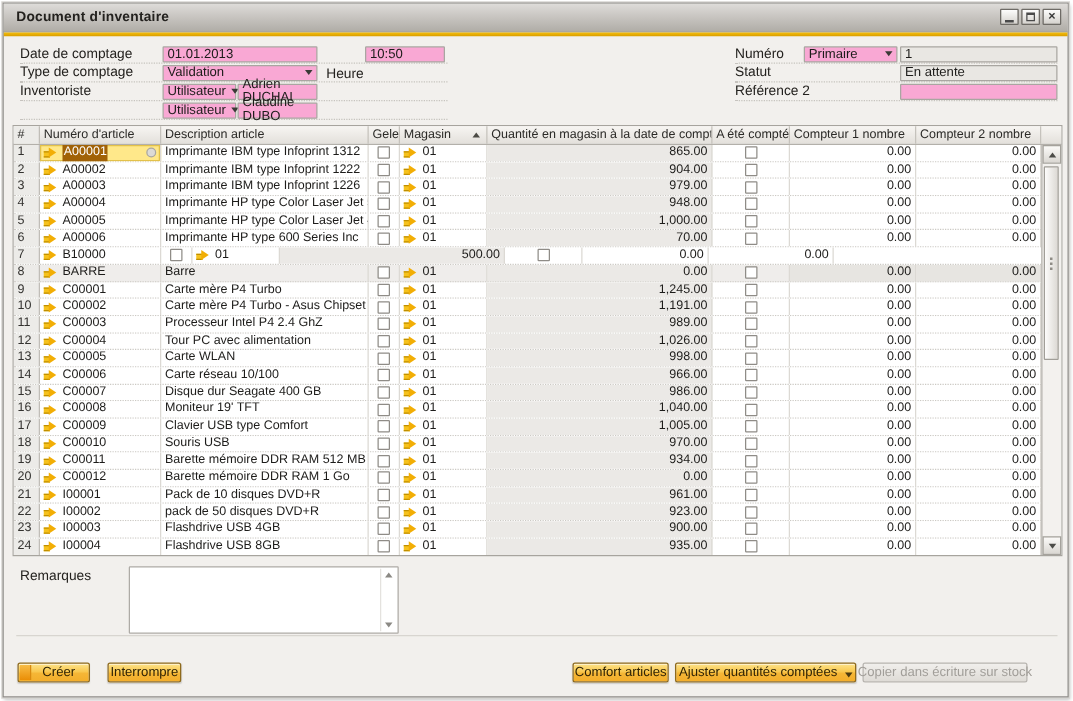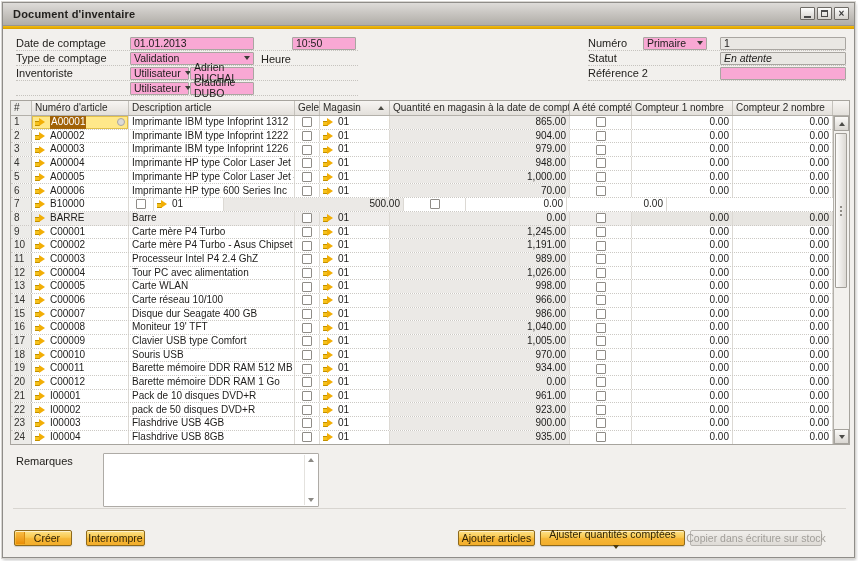--- a/index.html
+++ b/index.html
@@ -122,21 +122,21 @@
     box-shadow:inset 0 1px 0 rgba(255,255,255,.55), 0 1px 1px rgba(0,0,0,.15);
     font-size:10.5px; color:#2f2305; text-align:center; line-height:14px;
     display:flex; align-items:center; justify-content:center; white-space:nowrap;
   }
   .btn-create { left:11px; width:58px; padding-left:8px; }
   .btn-create::before { content:""; position:absolute; left:1px; top:1px; bottom:1px; width:8px;
     background:linear-gradient(180deg,#f8bc45,#ea8e06); border-right:1px solid #cf competent; }
   .btn-create::before { border-right:1px solid #d98a10; }
   .btn-interrupt { left:83px; width:59px; }
   .btn-add { left:455px; width:77px; }
-  .btn-adjust { left:537px; width:145px;flex-direction:column; }
+  .btn-adjust { left:537px; width:145px; }
   .btn-adjust .dd-caret { width:0; height:0; border-left:3px solid transparent; border-right:3px solid transparent;
     border-top:4px solid #4a3a10; margin-left:6px; margin-top:4px; }
   .btn-disabled {
     left:687px; width:132px;
     border:1px solid #b7b4af; background:linear-gradient(180deg,#f1efec,#dedbd6);
     color:#a19e99; box-shadow:none;
   }
 </style>
 </head>
 <body>
@@ -186,29 +186,29 @@
         <span>Utilisateur</span>
         <span class="caret"></span>
       </div>
       <div class="field pos-abs" style="left:174px; width:64px;">Claudine DUBO</div>
     </div>
   </div>
 
   <div class="form-right">
     <div class="form-row">
       <span class="flabel">Numéro</span>
-      <div class="field combo pos-abs" style="left:55px; width:64px;">
+      <div class="field combo pos-abs" style="left:55px; width:75px;">
         <span>Primaire</span>
         <span class="caret"></span>
       </div>
       <div class="field gray pos-abs" style="left:132px; width:126px;">1</div>
     </div>
     <div class="form-row">
       <span class="flabel">Statut</span>
-      <div class="field gray pos-abs" style="left:132px; width:126px;font-style:italic;">En attente</div>
+      <div class="field gray pos-abs" style="left:132px; width:126px;">En attente</div>
     </div>
     <div class="form-row">
       <span class="flabel">Référence 2</span>
       <div class="field pos-abs" style="left:132px; width:126px;"></div>
     </div>
   </div>
 
   <div class="table-wrap">
     <div class="t-header">
       <div class="th w-n c-n">#</div>
@@ -770,20 +770,20 @@
     <div class="remarks-sb">
       <span class="mini-tri-up"></span>
       <span class="mini-tri-down"></span>
     </div>
   </div>
 
   <div class="footer-sep"></div>
 
   <div class="btn btn-create">Créer</div>
   <div class="btn btn-interrupt">Interrompre</div>
-  <div class="btn btn-add">Ajouter articles</div>
+  <div class="btn btn-add">Comfort articles</div>
   <div class="btn btn-adjust">
     <span>Ajuster quantités comptées</span>
     <span class="dd-caret"></span>
   </div>
   <div class="btn btn-disabled">Copier dans écriture sur stock</div>
 
 </div>
 
 </body></html>

